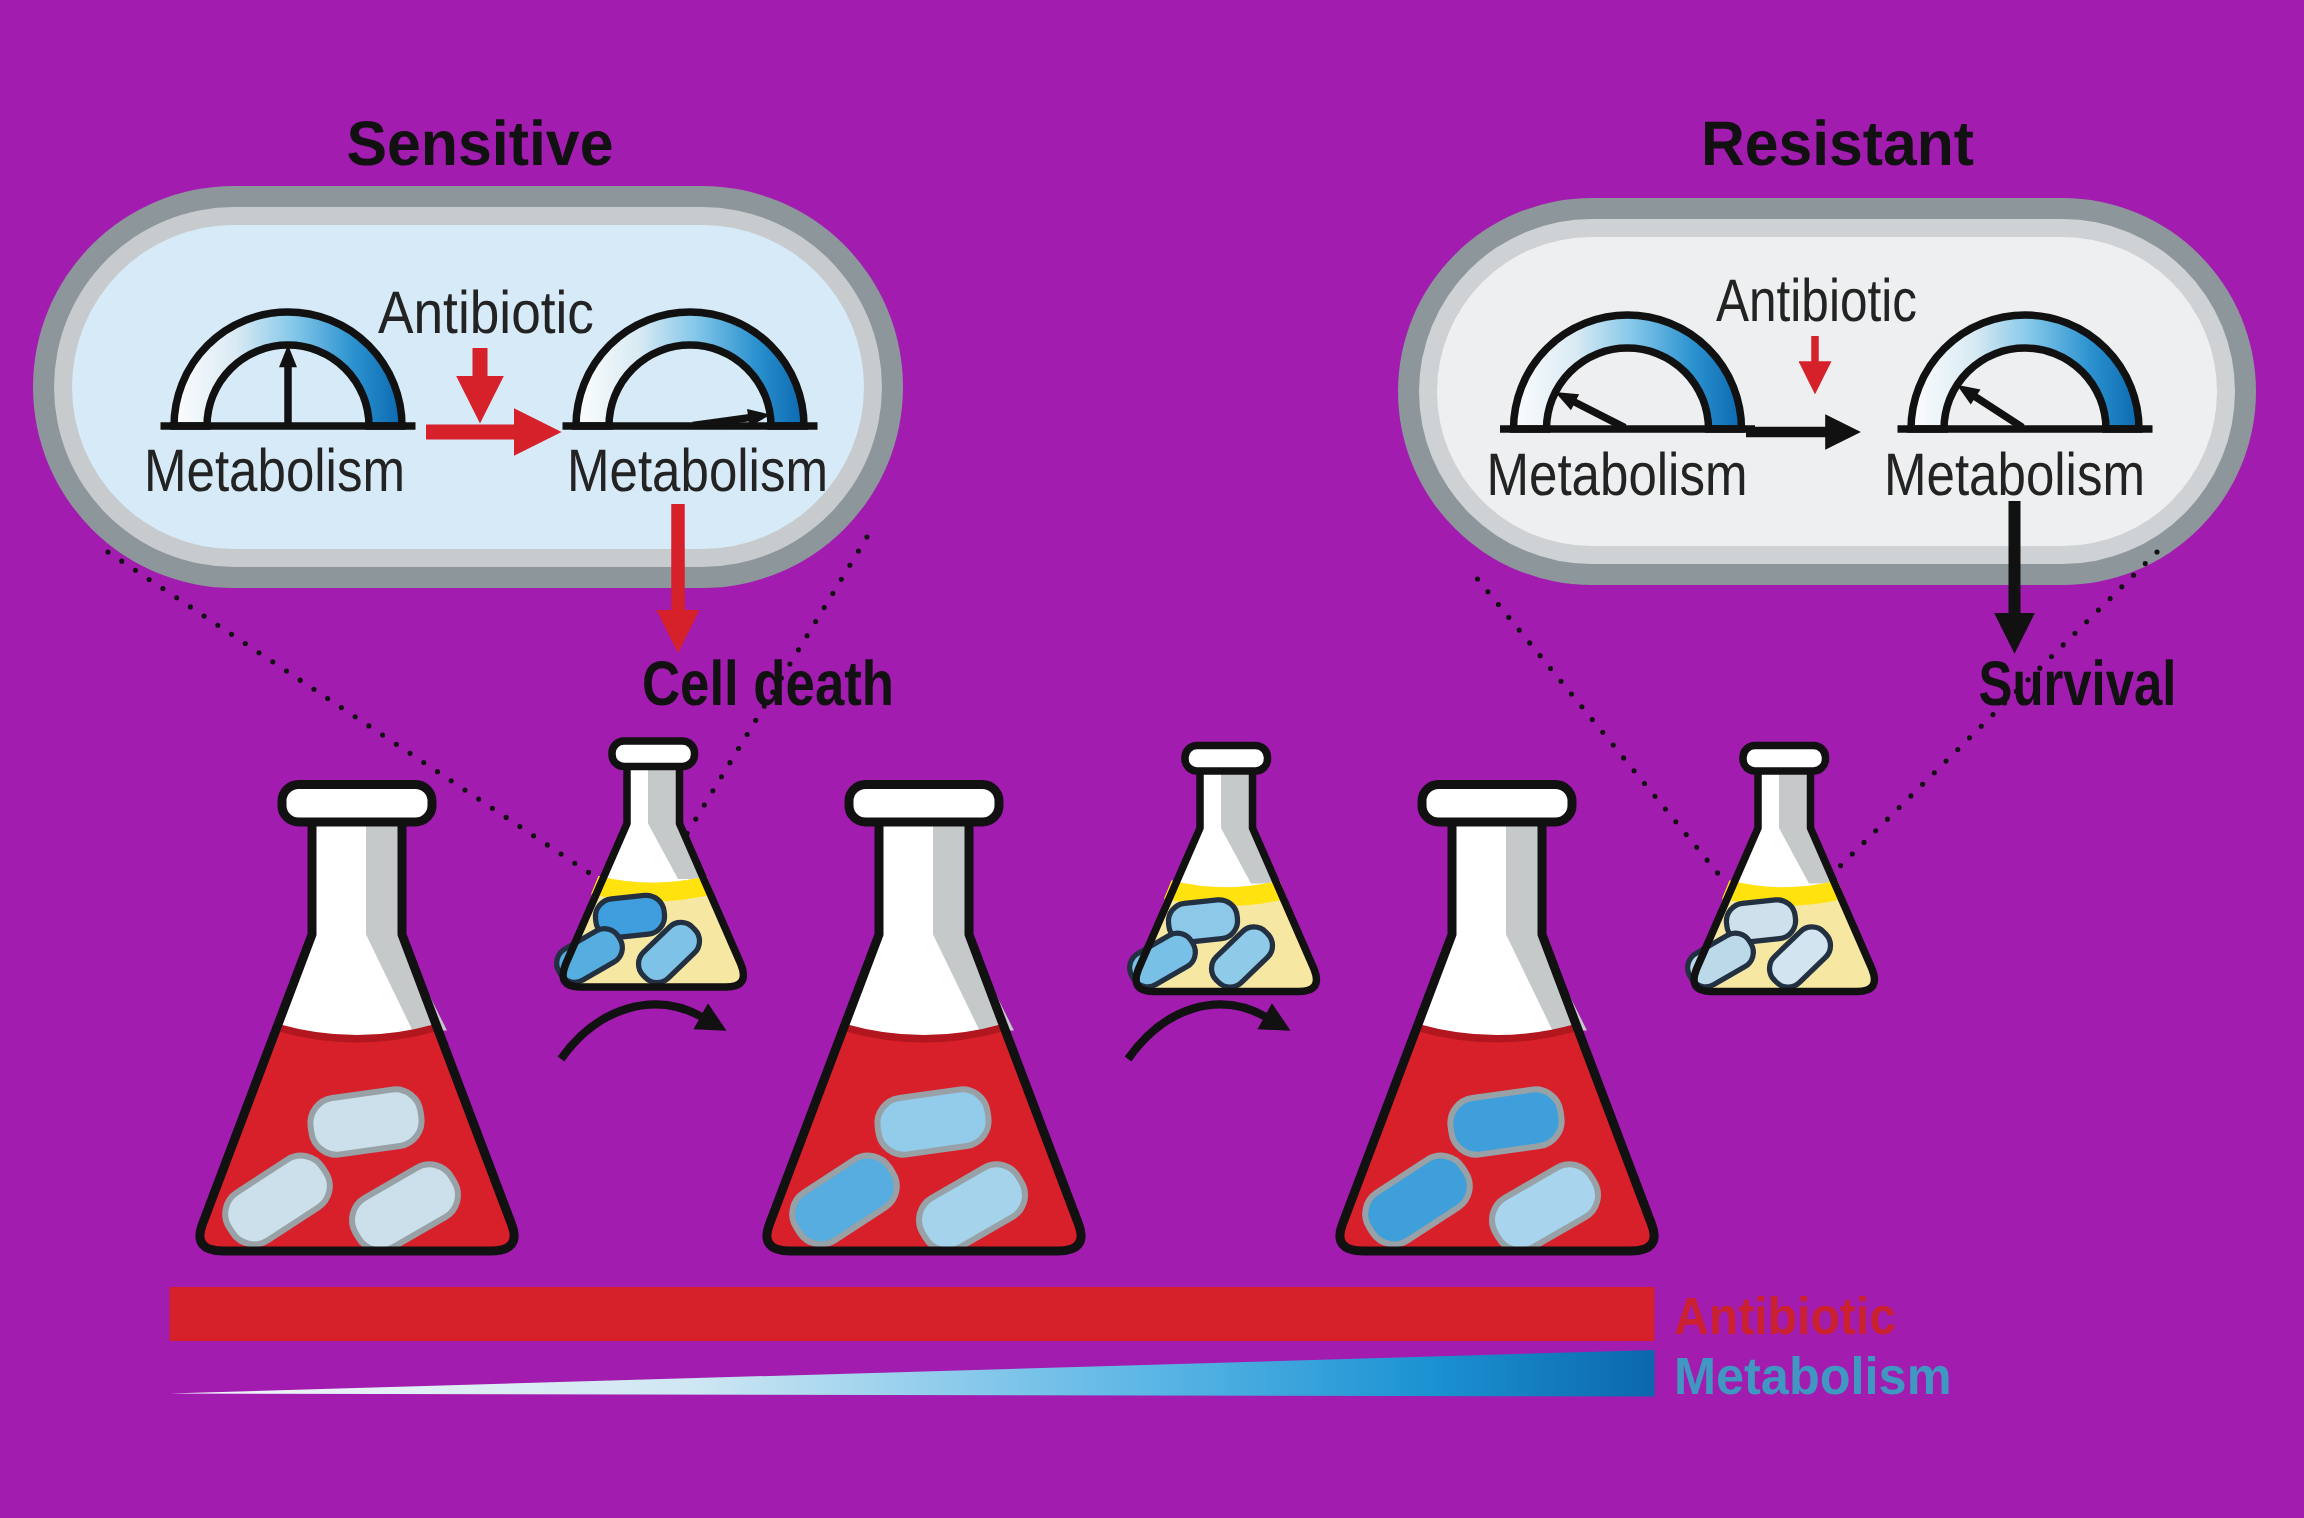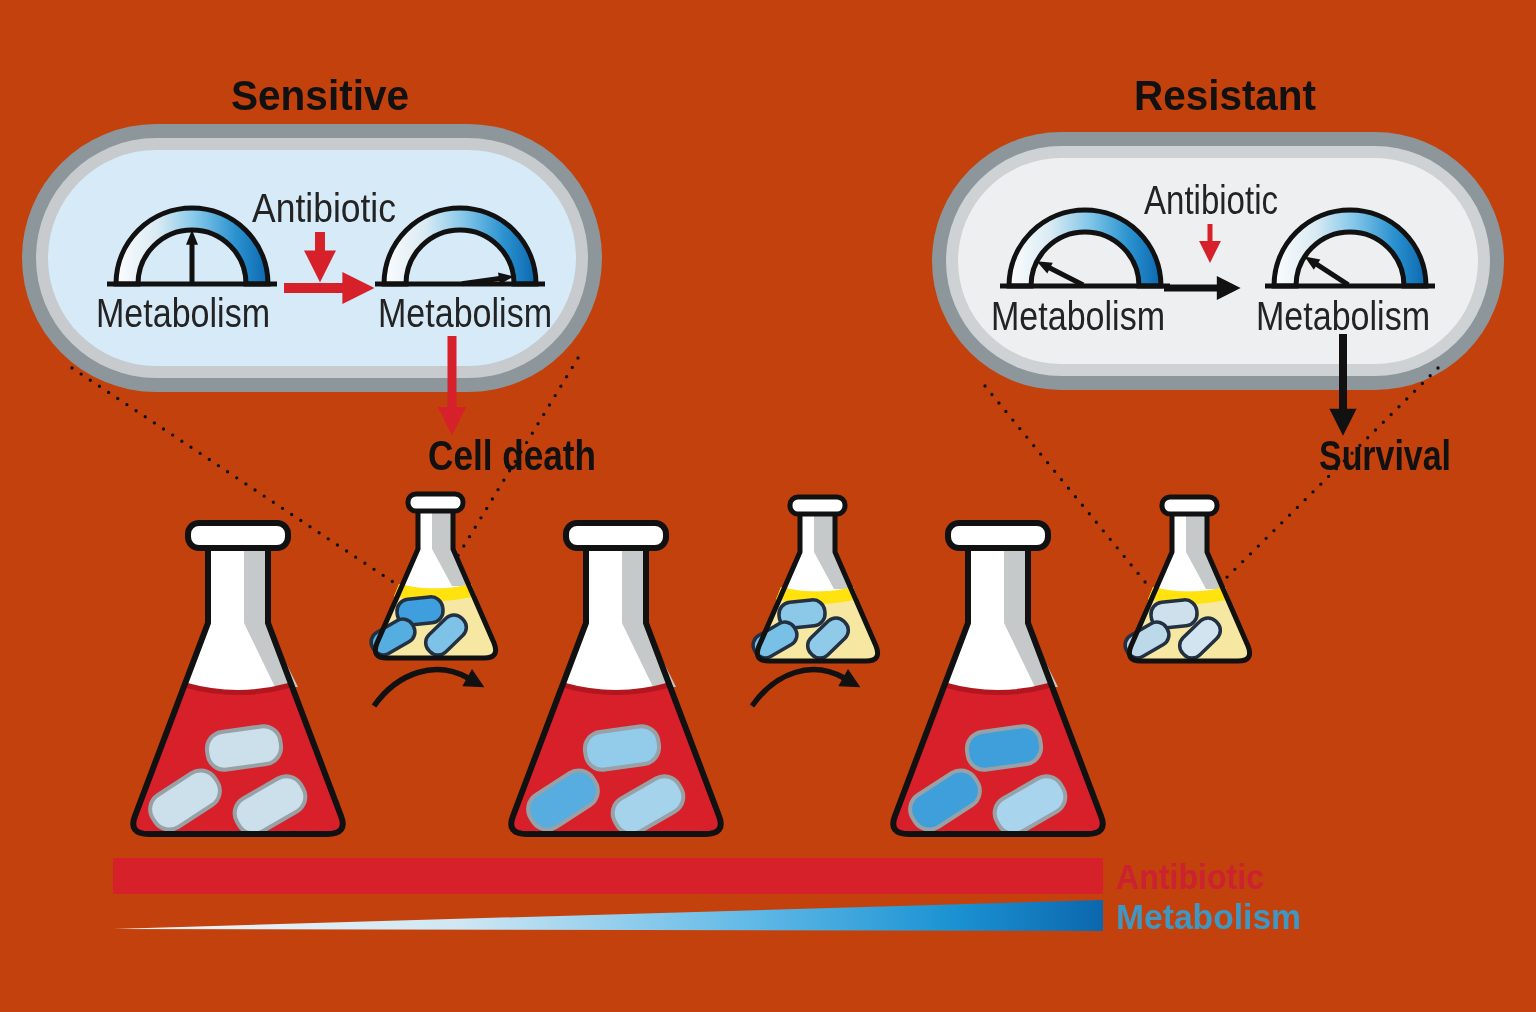--- a/index.html
+++ b/index.html
@@ -1,16 +1,16 @@
 <!DOCTYPE html>
 <html><head>
 <meta charset="utf-8">
 <style>
   html,body{margin:0;padding:0;background:#ffffff;}
-  .canvas{position:relative;width:1536px;height:1012px;background:#c2410c;overflow:hidden;
+  .canvas{position:relative;width:1536px;height:1012px;background:#a21caf;overflow:hidden;
           font-family:"Liberation Sans",sans-serif;}
   svg text{font-family:"Liberation Sans",sans-serif;}
   .t-title  {font-size:42px;font-weight:700;fill:#111111;}
   .t-label  {font-size:40px;font-weight:400;fill:#232323;}
   .t-outcome{font-size:42px;font-weight:700;fill:#111111;}
   .t-legend-red {font-size:35px;font-weight:700;fill:#cc2130;}
   .t-legend-blue{font-size:35px;font-weight:700;fill:#4097c1;}
 </style>
 </head>
 <body>

